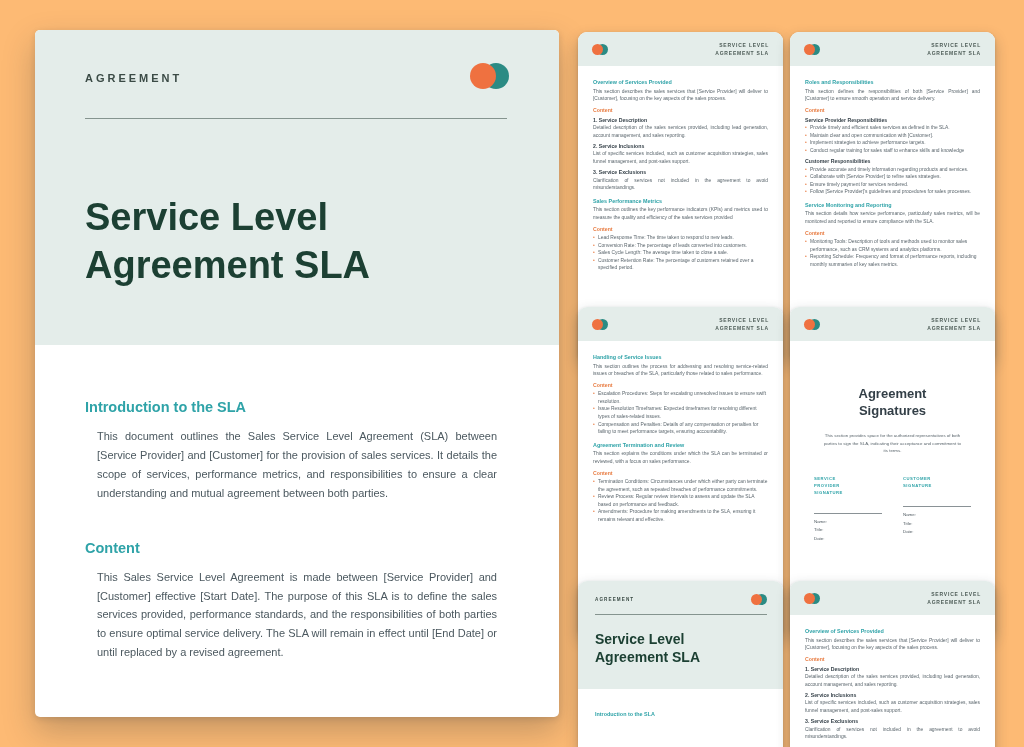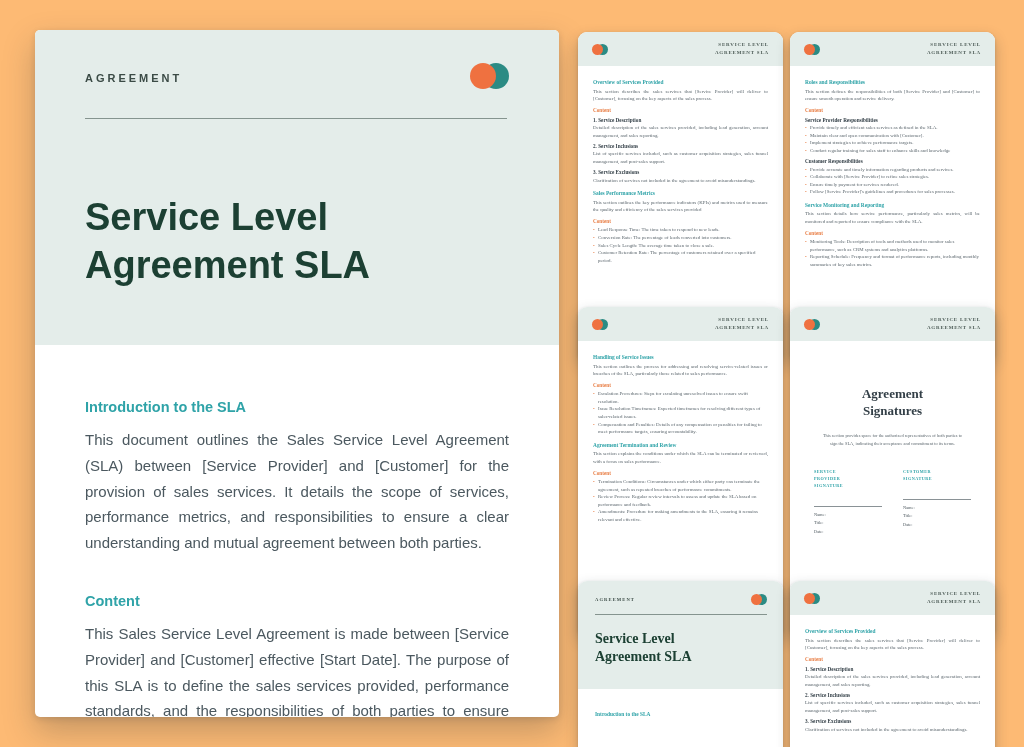--- a/index.html
+++ b/index.html
@@ -25,28 +25,27 @@
   .logo .c-teal  { position:absolute; right:0; top:0; width:26px; height:26px; border-radius:50%; background:var(--logo-teal,#2b8b84); }
   .logo .c-orange{ position:absolute; left:0;  top:0; width:26px; height:26px; border-radius:50%; background:var(--logo-orange,#ef7140); }
   .rule { position:absolute; left:50px; right:52px; top:88px; border-top:1px solid #85948f; }
   .cover-title {
     position:absolute; left:50px; top:164px; width:370px;
     font-size:38px; line-height:1.26; font-weight:700;
     color:var(--brand-green,#1c4033);
   }
   .cover-body { padding:54px 50px 0; }
   .cb-h { color:var(--accent-teal,#2fa3a8); font-size:14.5px; font-weight:700; margin:0 0 12px; }
-  .cb-p { color:#4b585f; font-size:15px; line-height:1.72; text-align:justify; margin:0 0 37px; }
+  .cb-p { color:#4b585f; font-size:11px; line-height:1.72; text-align:justify; margin:0 12px 37px; }
 
   
   .thumb {
     position:absolute; width:205px; height:330px; background:#fff;
     border-radius:9px; overflow:hidden;
     box-shadow:0 6px 14px rgba(35,45,55,.28), 0 1px 3px rgba(35,45,55,.18);
-    font-family:Liberation Serif, serif;
   }
   .t1 { left:578px; top:32px; }
   .t2 { left:790px; top:32px; }
   .t3 { left:578px; top:307px; }
   .t4 { left:790px; top:307px; }
   .t5 { left:578px; top:581px; }
   .t6 { left:790px; top:581px; }
 
   .t-head {
     height:34px; background:var(--mint,#e4edea);

